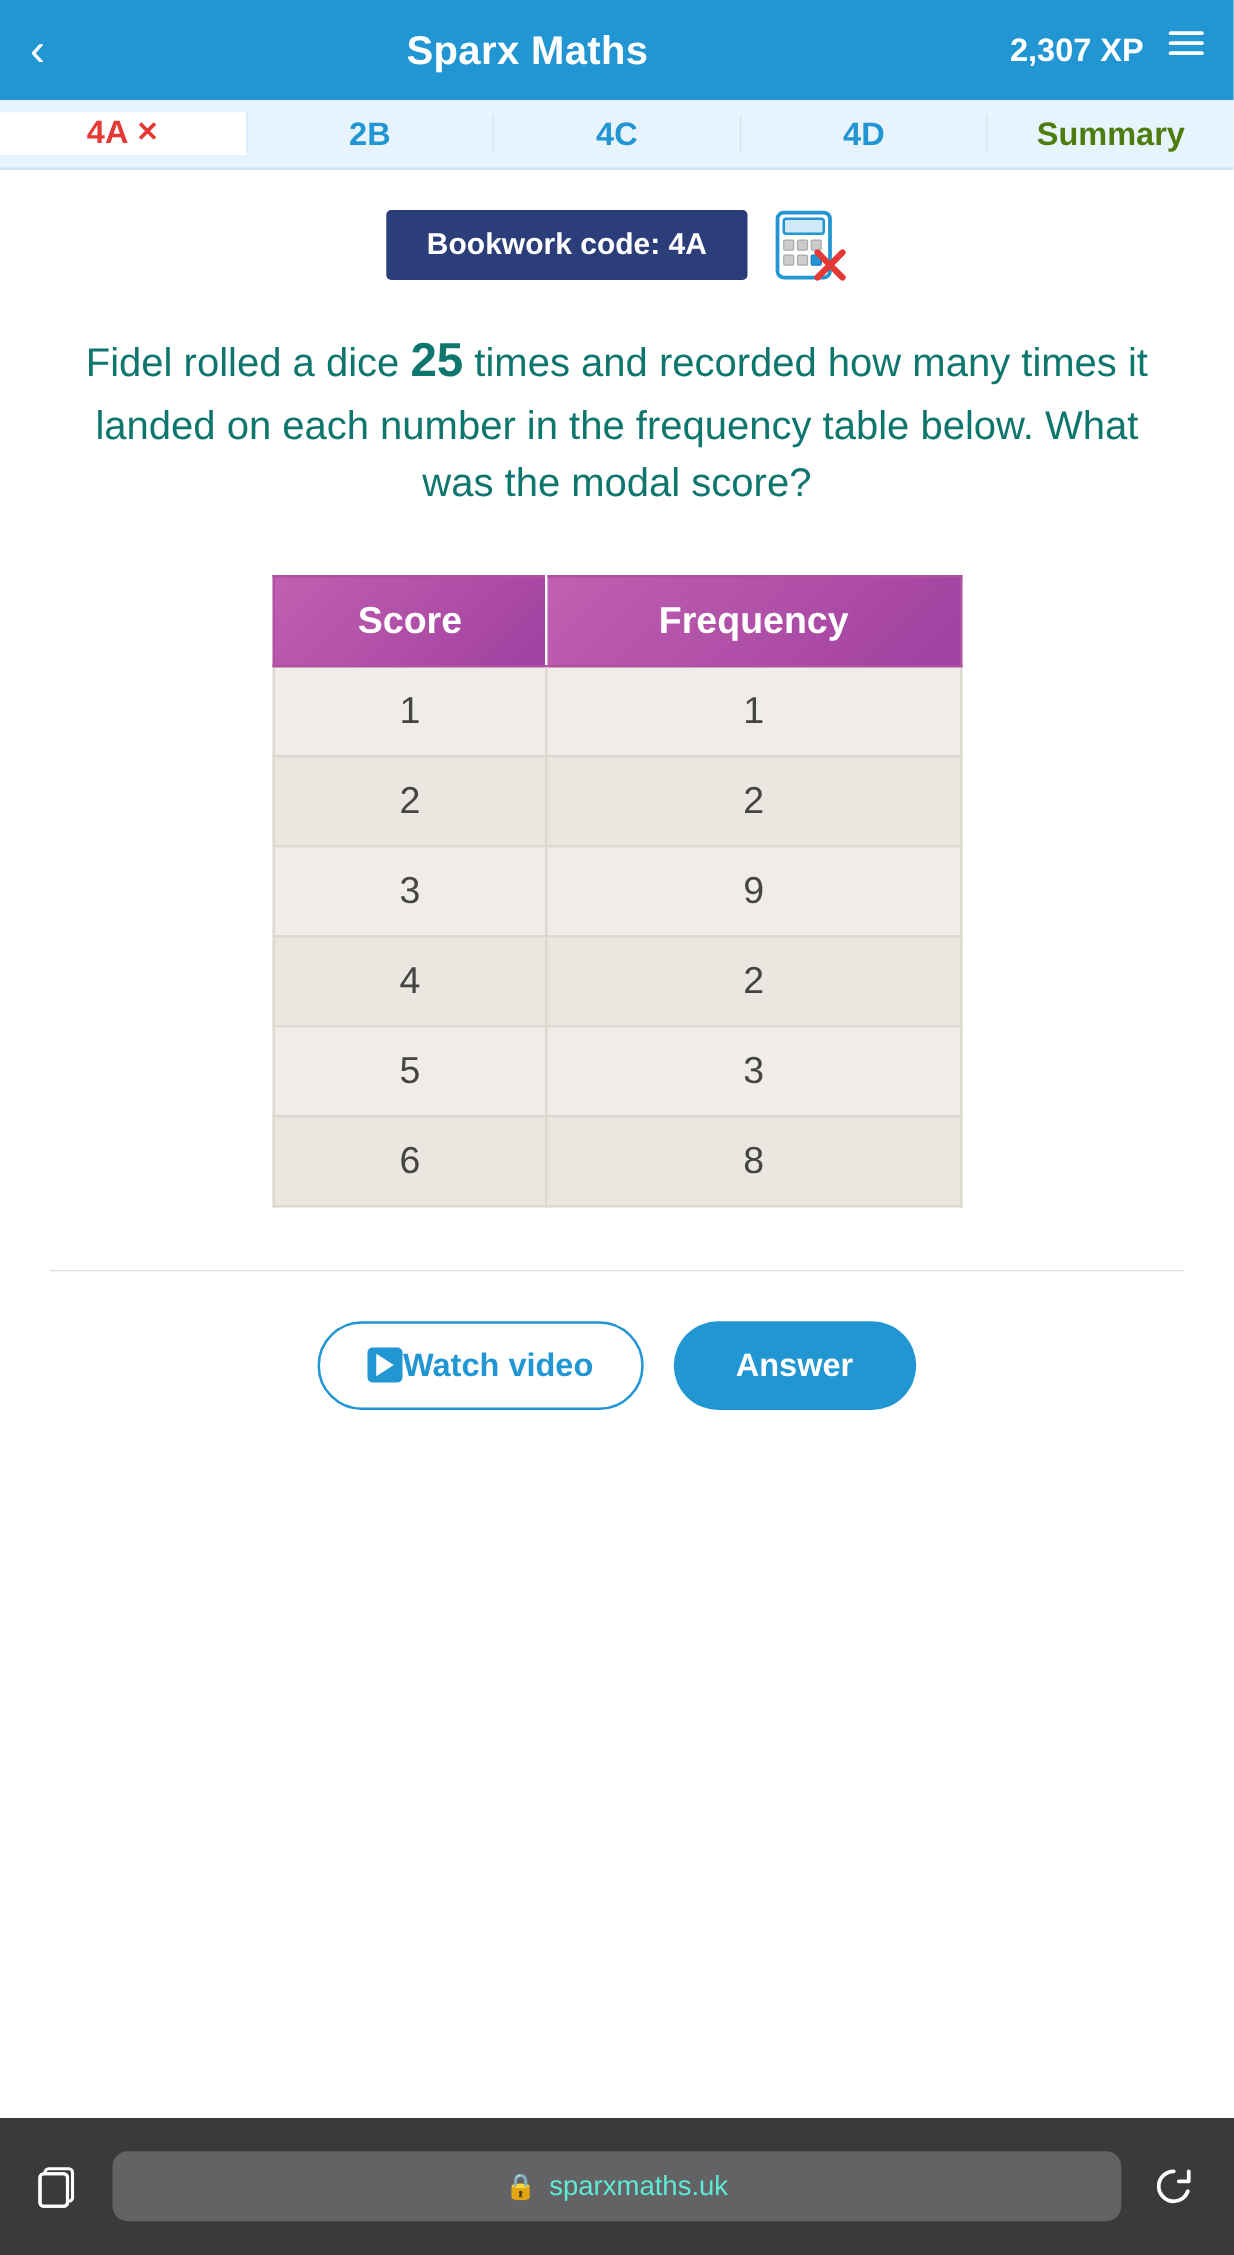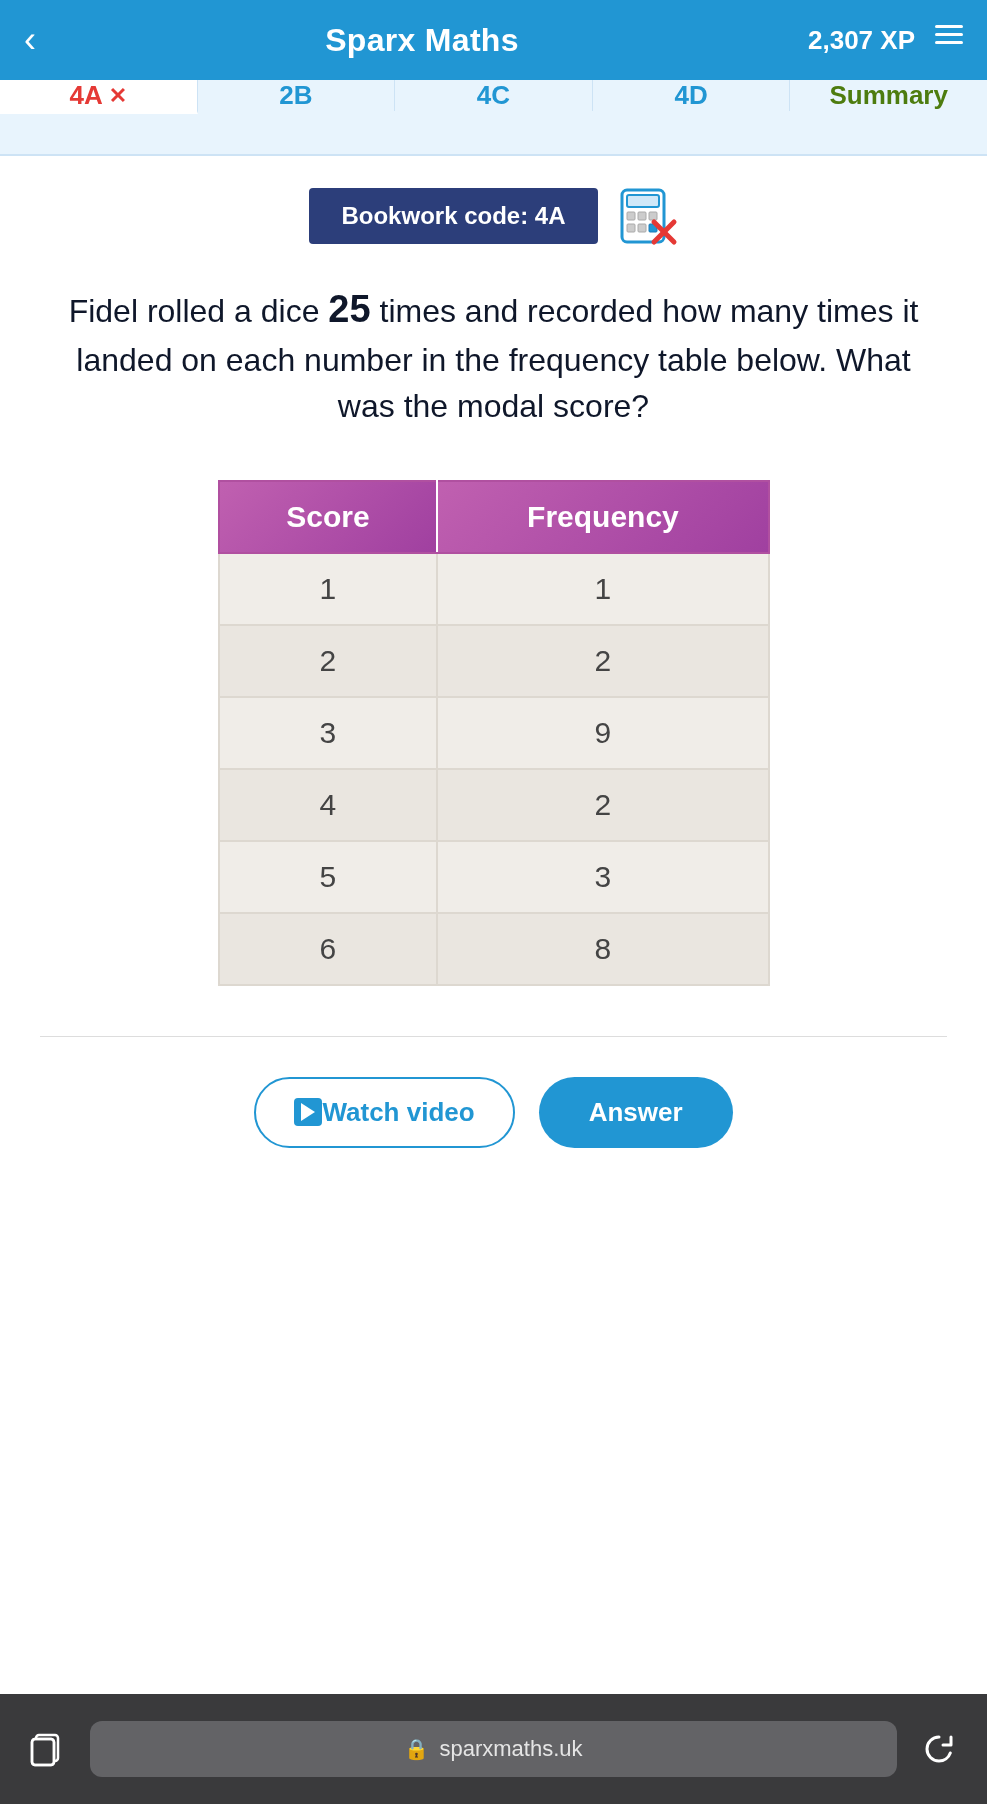--- a/index.html
+++ b/index.html
@@ -58,23 +58,23 @@
       width: 28px;
       height: 3px;
       background: white;
       border-radius: 2px;
     }
 
     
     .tabs {
       background: #e8f4fd;
       display: flex;
-      align-items: flex-start;
+      align-items: center;
       border-bottom: 2px solid #cde3f5;
-      height: 76px;
+      height: 56px;
     }
     .tab {
       flex: 1;
       display: flex;
       align-items: center;
       justify-content: center;
       font-size: 26px;
       font-weight: 700;
       color: #2196d3;
       cursor: pointer;
@@ -127,21 +127,21 @@
     .calc-icon svg {
       width: 60px;
       height: 60px;
     }
 
     
     .question {
       font-size: 32px;
       line-height: 1.45;
       text-align: center;
-      color: #0f172a;
+      color: #0f766e;
       margin-bottom: 50px;
       max-width: 860px;
     }
     .question .num {
       font-size: 38px;
       font-weight: 600;
     }
 
     
     .freq-table {
@@ -259,21 +259,21 @@
       display: flex;
       align-items: center;
       justify-content: center;
       gap: 10px;
     }
     .address-bar .lock-icon {
       color: #aaa;
       font-size: 20px;
     }
     .address-bar .url-text {
-      color: #e5e5e5;
+      color: #5eead4;
       font-size: 22px;
       font-weight: 500;
     }
   </style>
 </head>
 <body>
 
 <div class="header">
   <div class="header-back">‹</div>
   <div class="header-title">Sparx Maths</div>

